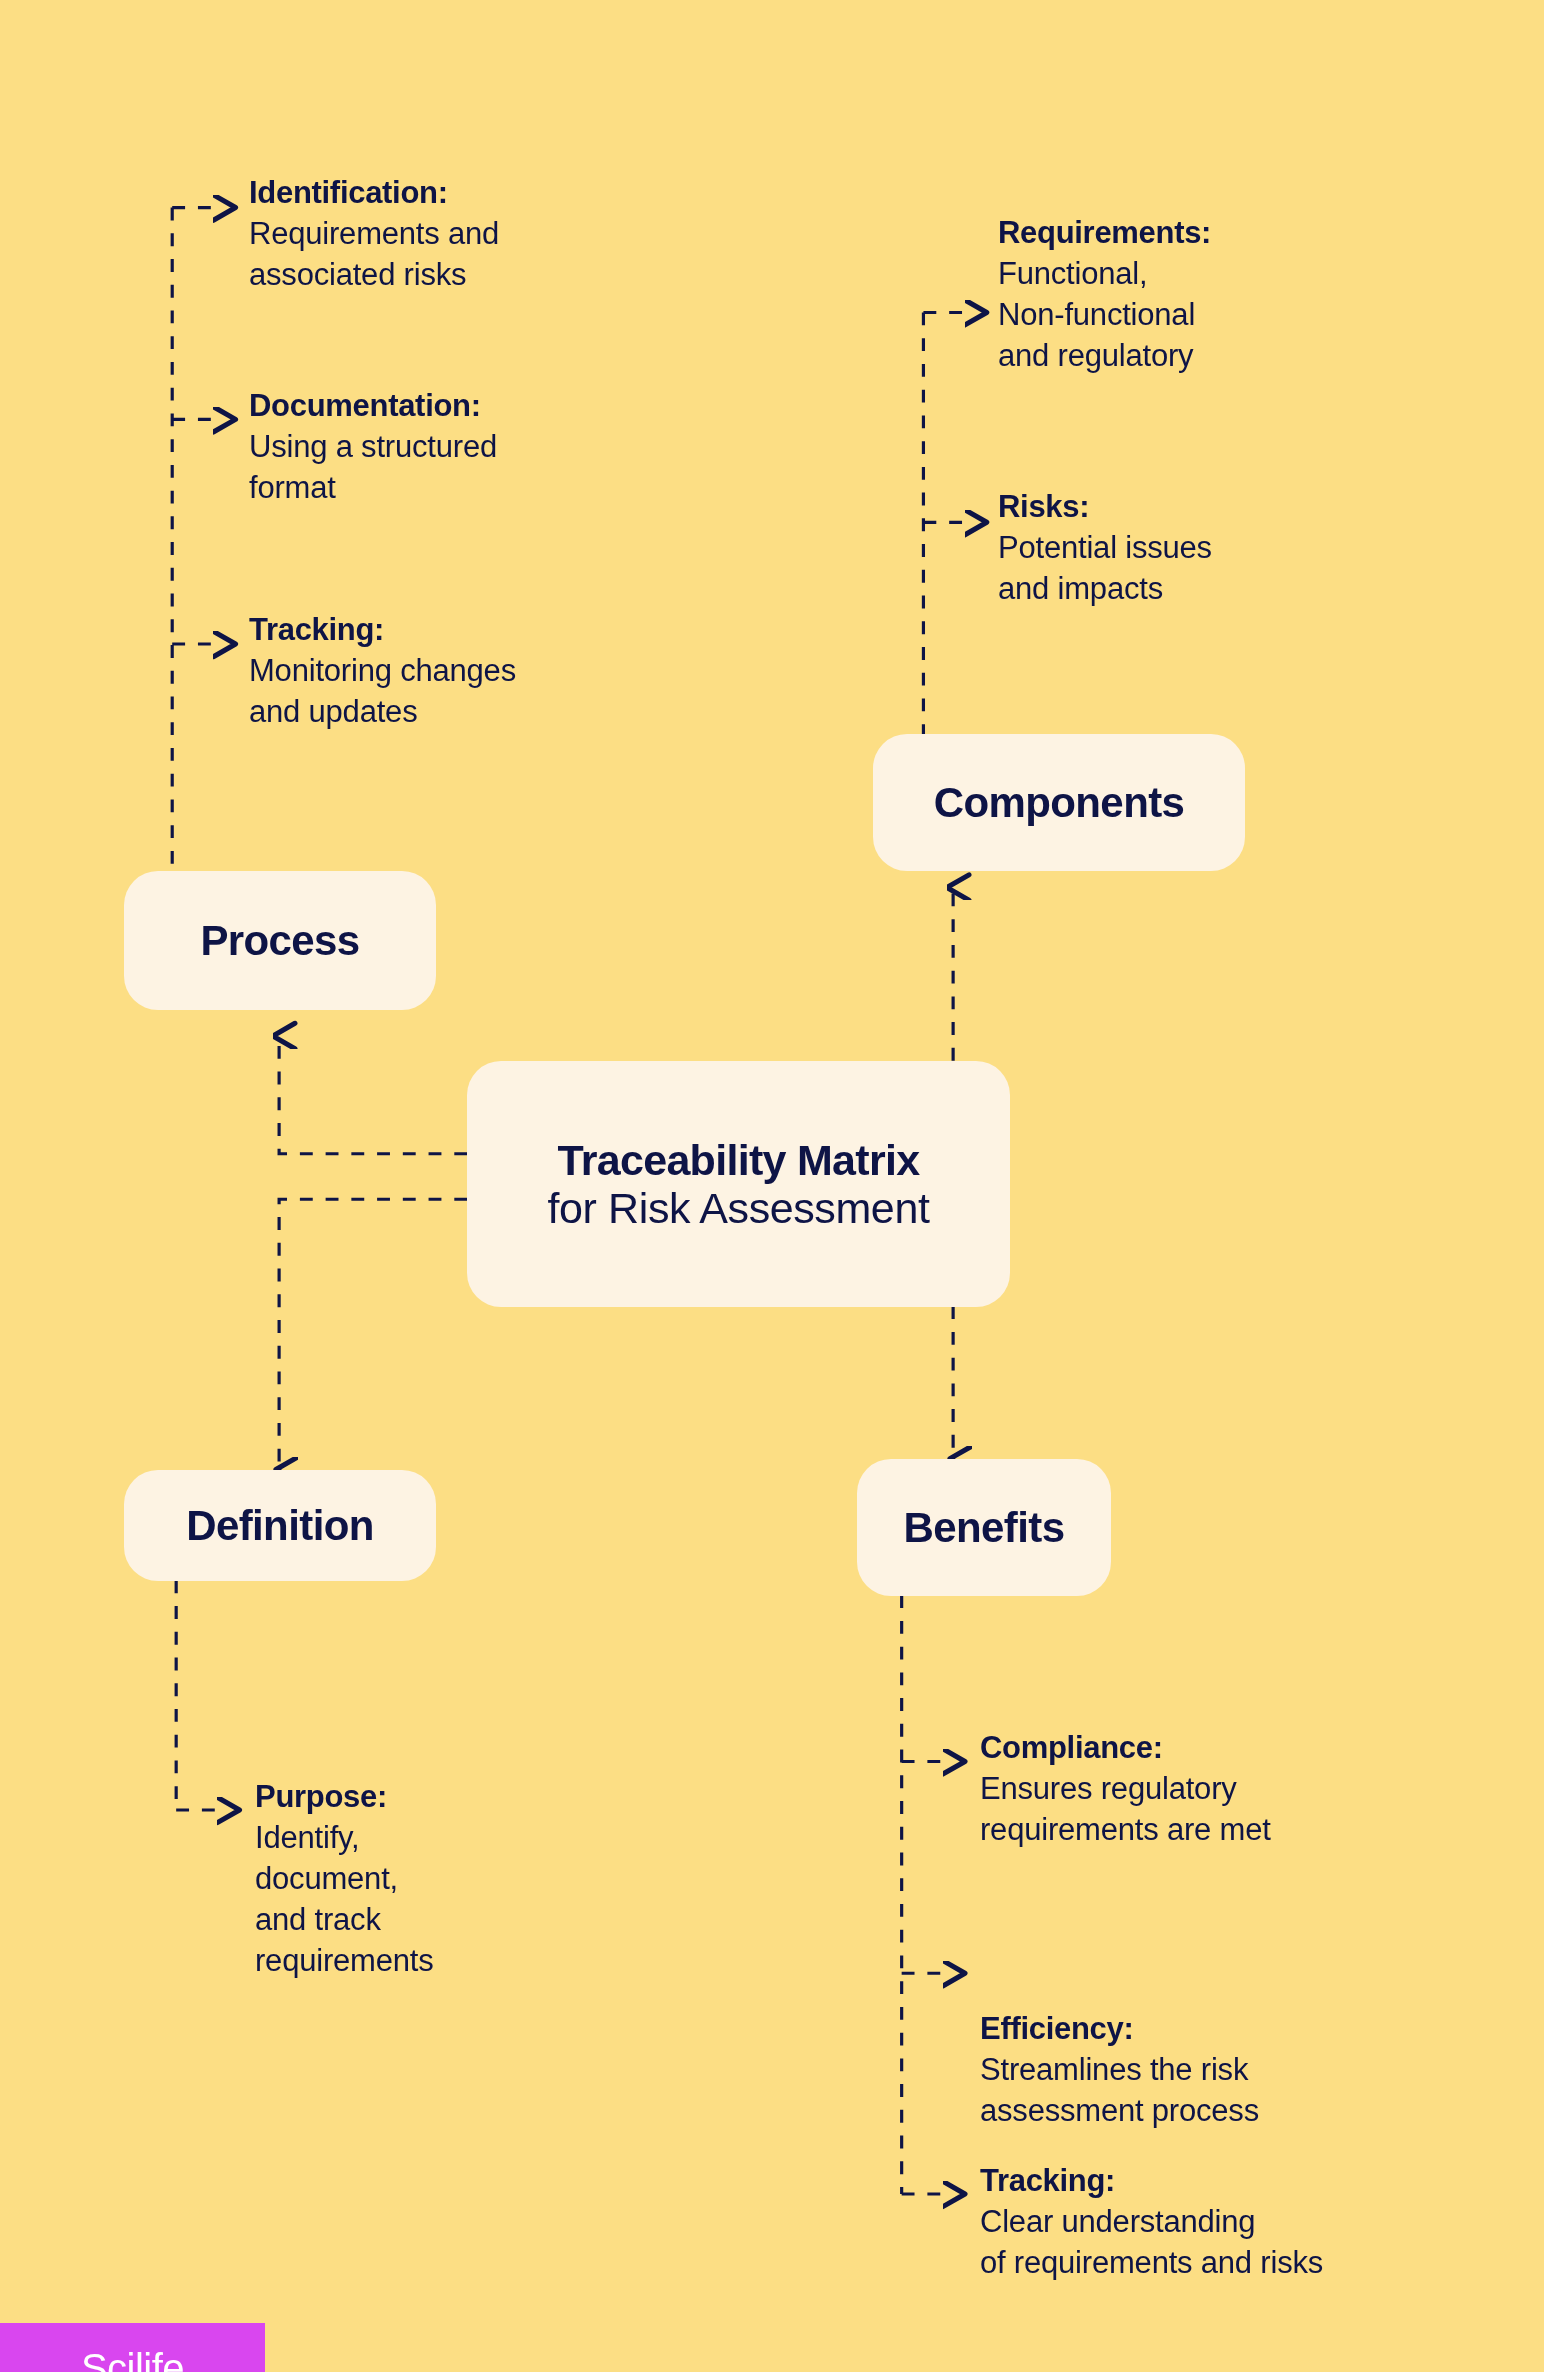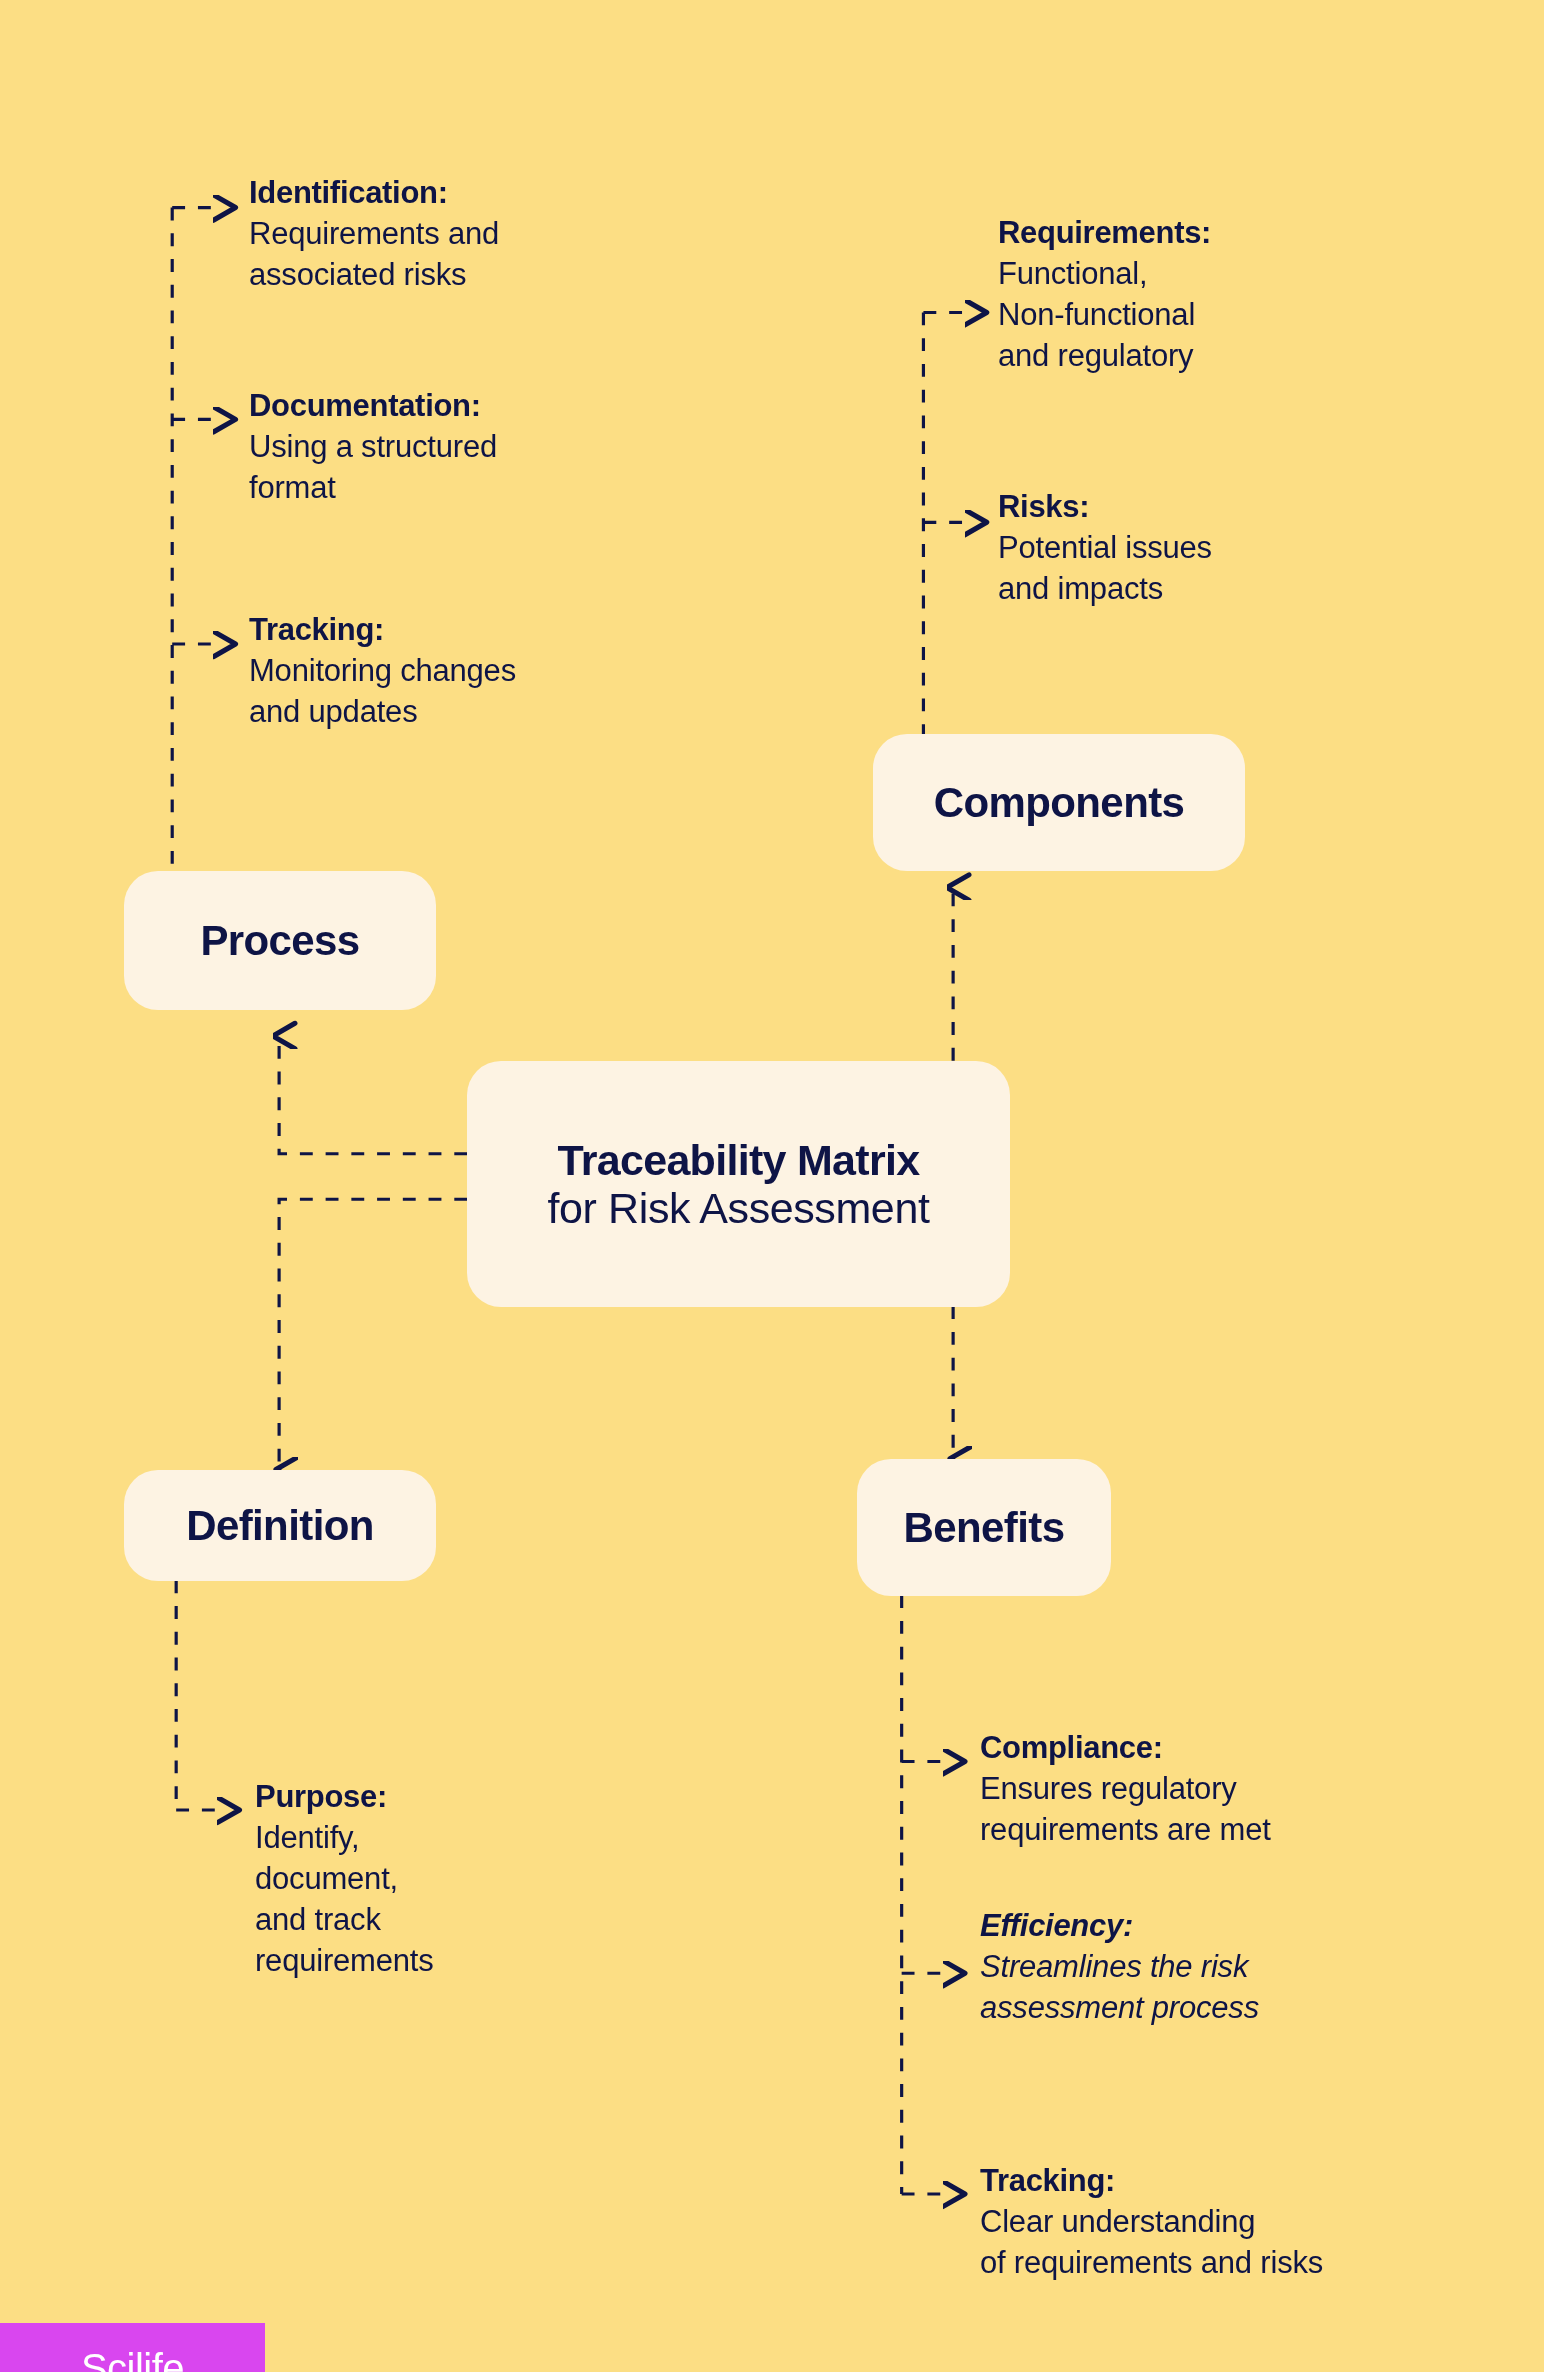--- a/index.html
+++ b/index.html
@@ -225,21 +225,21 @@
 and track
 requirements</span>
   </div>
 
   <div class="detail" style="left:980px; top:1687px; width:455px;">
     <span class="d-title">Compliance:</span>
     <span class="d-body">Ensures regulatory
 requirements are met</span>
   </div>
 
-  <div class="detail" style="left:980px; top:1865px; width:455px;font-style:italic;">
+  <div class="detail" style="left:980px; top:1968px; width:455px;">
     <span class="d-title">Efficiency:</span>
     <span class="d-body">Streamlines the risk
 assessment process</span>
   </div>
 
   <div class="detail" style="left:980px; top:2120px; width:495px;">
     <span class="d-title">Tracking:</span>
     <span class="d-body">Clear understanding
 of requirements and risks</span>
   </div>

